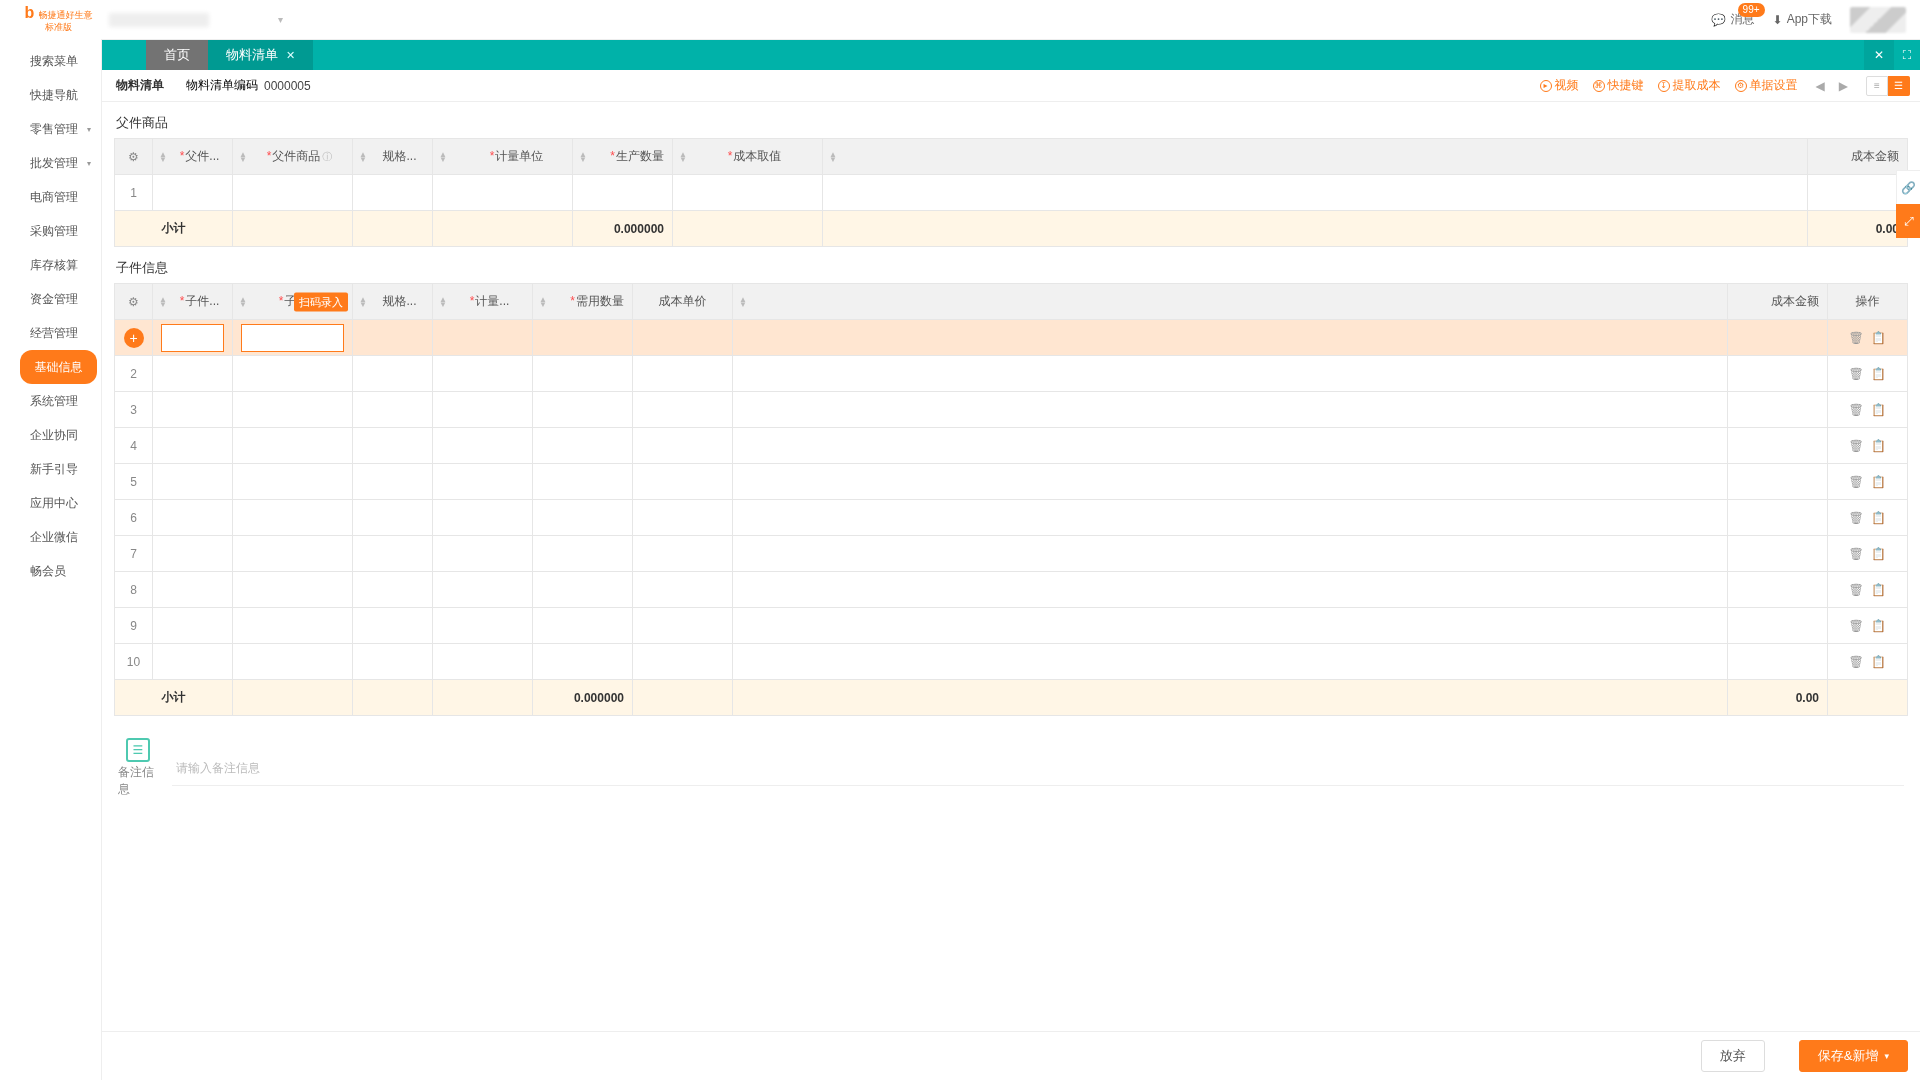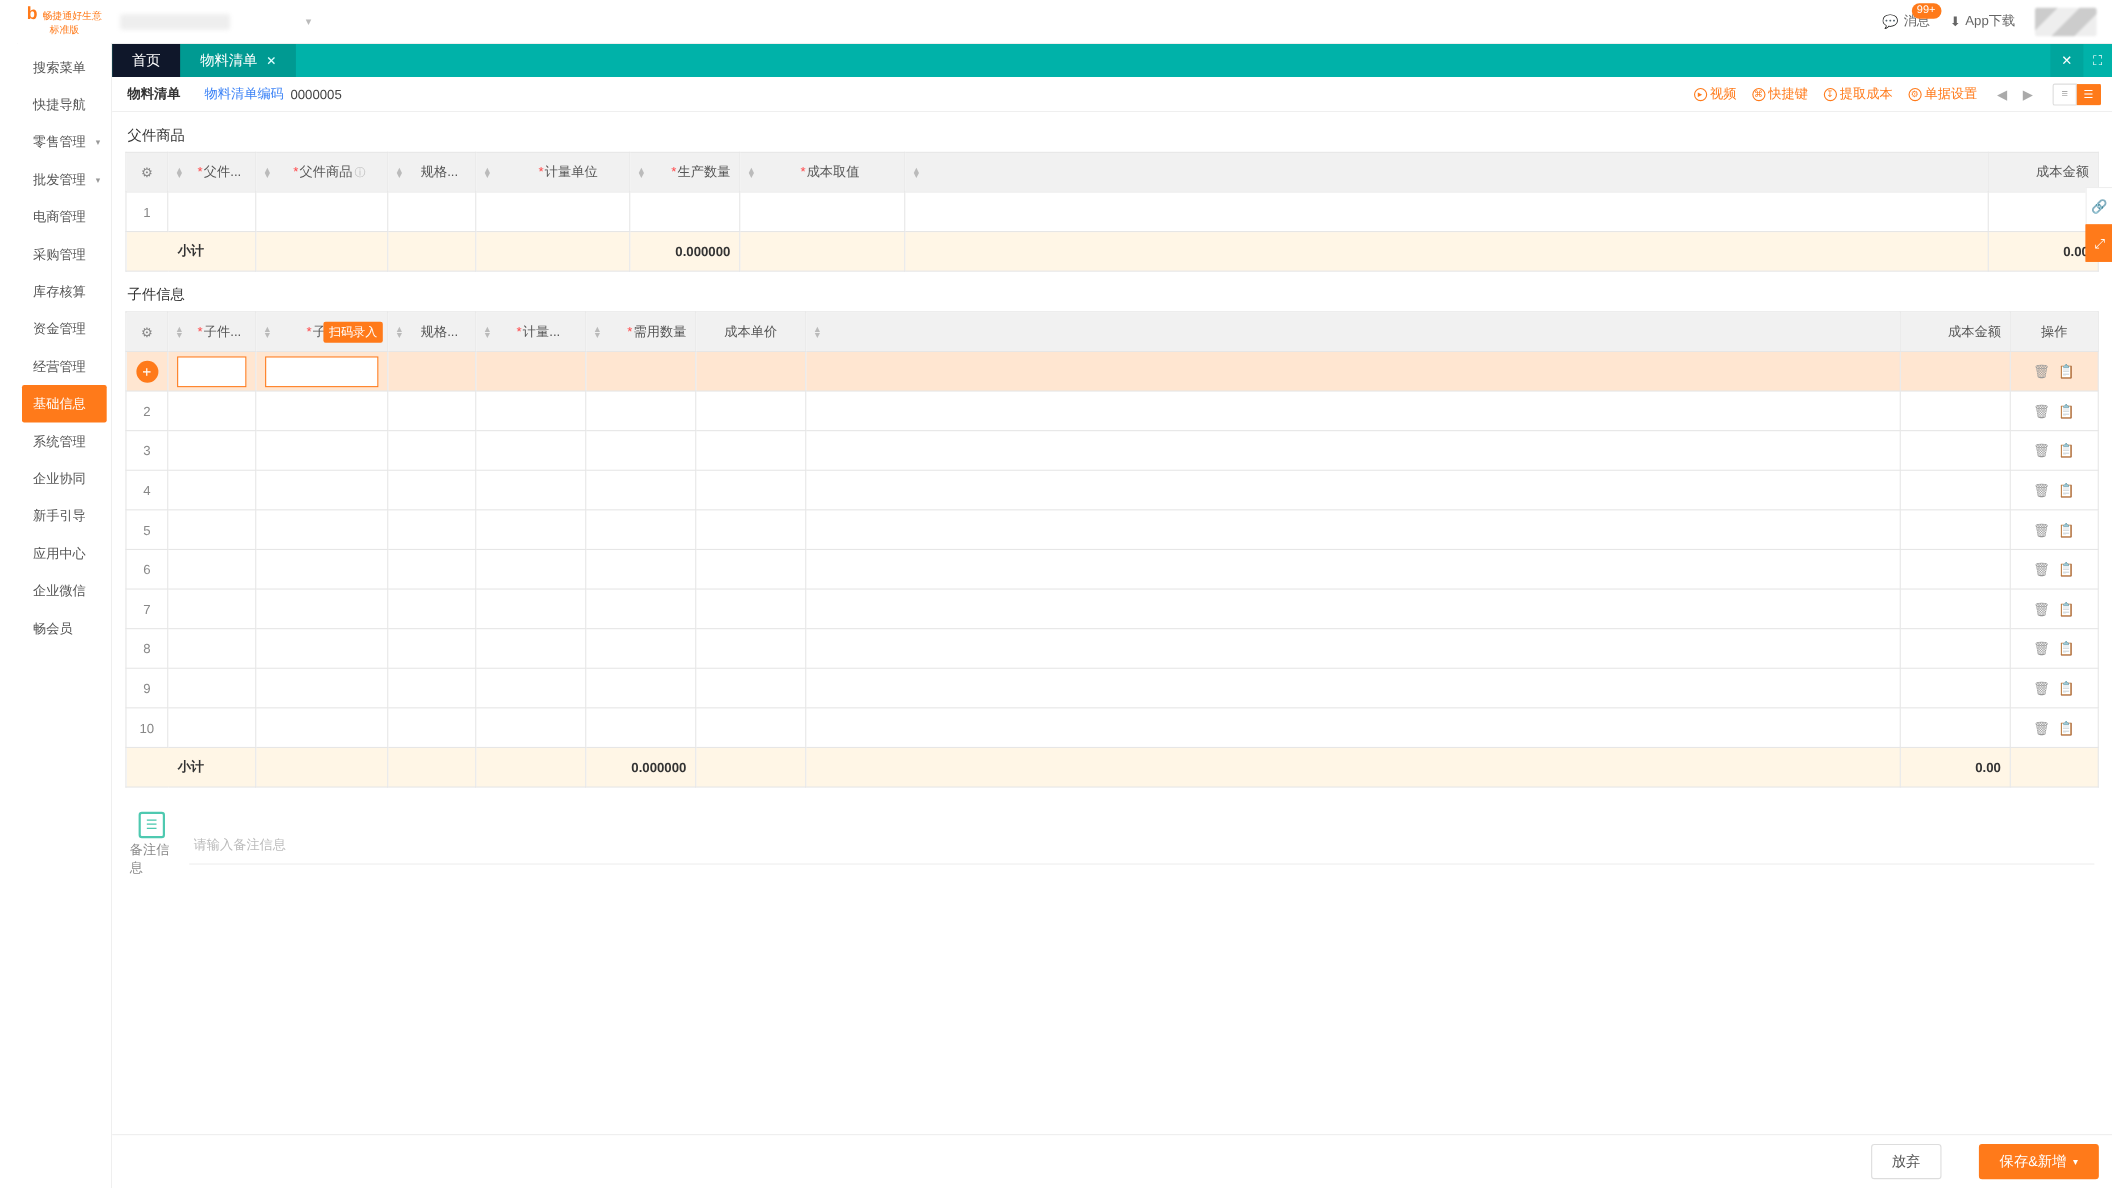--- a/index.html
+++ b/index.html
@@ -17,38 +17,38 @@
   .top-right { display:flex; align-items:center; gap:18px; padding-right:14px;}
   .tr-item { display:flex; align-items:center; gap:4px; color:#666; position:relative; cursor:pointer;}
   .badge { position:absolute; top:-8px; right:-10px; background:#ff7a1a; color:#fff; font-size:10px; padding:0 5px; border-radius:8px; line-height:14px;}
   .avatar { width:56px; height:26px; background:linear-gradient(135deg,#ccc 25%, #eee 25%, #eee 50%, #ccc 50%, #ccc 75%, #eee 75%); filter: blur(1px); border-radius:2px;}
 
   
   .body { display:flex; height: calc(100% - 40px); }
   .sidebar { width: 86px; background:#fff; border-right:1px solid #eee; padding-top:4px; overflow:hidden;}
   .side-item { height:34px; display:flex; align-items:center; justify-content:space-between; padding:0 10px 0 14px; color:#555; cursor:pointer; font-size:12px;}
   .side-item .arr { color:#999; font-size:8px;}
-  .side-item.active { background:#ff7a1a; color:#fff; border-radius:2px; margin:0 4px; padding-left:10px;}
+  .side-item.active { background:#ff7a1a; color:#fff; border-radius:12px; margin:0 4px; padding-left:10px;justify-content:center;}
 
   .main { flex:1; display:flex; flex-direction:column; position:relative; min-width:0;}
 
   
   .tabbar { height:30px; background:#00b2a9; display:flex; align-items:stretch; position:relative;}
   .tab { padding:0 18px; display:flex; align-items:center; color:#fff; font-size:13px; cursor:pointer;}
-  .tab.home { background:#0f172a; }
+  .tab.home { background:#737373;margin-left:44px; }
   .tab.cur { background:#009a92; position:relative;}
   .tab .close { margin-left:8px; font-size:11px; color:#dff; }
   .tab-close-right { margin-left:auto; width:30px; display:flex; align-items:center; justify-content:center; color:#fff; background:#00a59d;}
   .tab-expand { width:26px; display:flex; align-items:center; justify-content:center; color:#fff;}
 
   
   .subhdr { height:32px; display:flex; align-items:center; border-bottom:1px solid #eee; background:#fff;}
   .subtab { padding:0 14px; height:100%; display:flex; align-items:center; color:#666; font-size:12px; cursor:pointer;}
   .subtab.active { color:#333; font-weight:600;}
-  .subhdr .code-lbl{ color:#3b82f6; margin-left:8px;}
+  .subhdr .code-lbl{ color:#000000; margin-left:8px;}
   .subhdr .code-val{ color:#444; margin-left:6px; font-weight:500;}
   .tool-right{ margin-left:auto; display:flex; align-items:center; gap:14px; padding-right:10px;}
   .tool-link{ color:#ff7a1a; display:flex; align-items:center; gap:3px; cursor:pointer;}
   .tool-link .ring{ width:12px; height:12px; border:1.5px solid #ff7a1a; border-radius:50%; display:inline-flex; align-items:center; justify-content:center; font-size:8px;}
   .nav-arrows{ display:flex; align-items:center; gap:6px; color:#aaa;}
   .nav-arrows span{ padding:2px 4px; cursor:pointer;}
   .view-toggle{ display:flex; align-items:center;}
   .vt{ width:22px; height:20px; border:1px solid #ddd; display:flex; align-items:center; justify-content:center; font-size:10px; color:#aaa;}
   .vt.active{ background:#ff7a1a; color:#fff; border-color:#ff7a1a;}
   .vt:first-child{ border-radius:2px 0 0 2px;}

